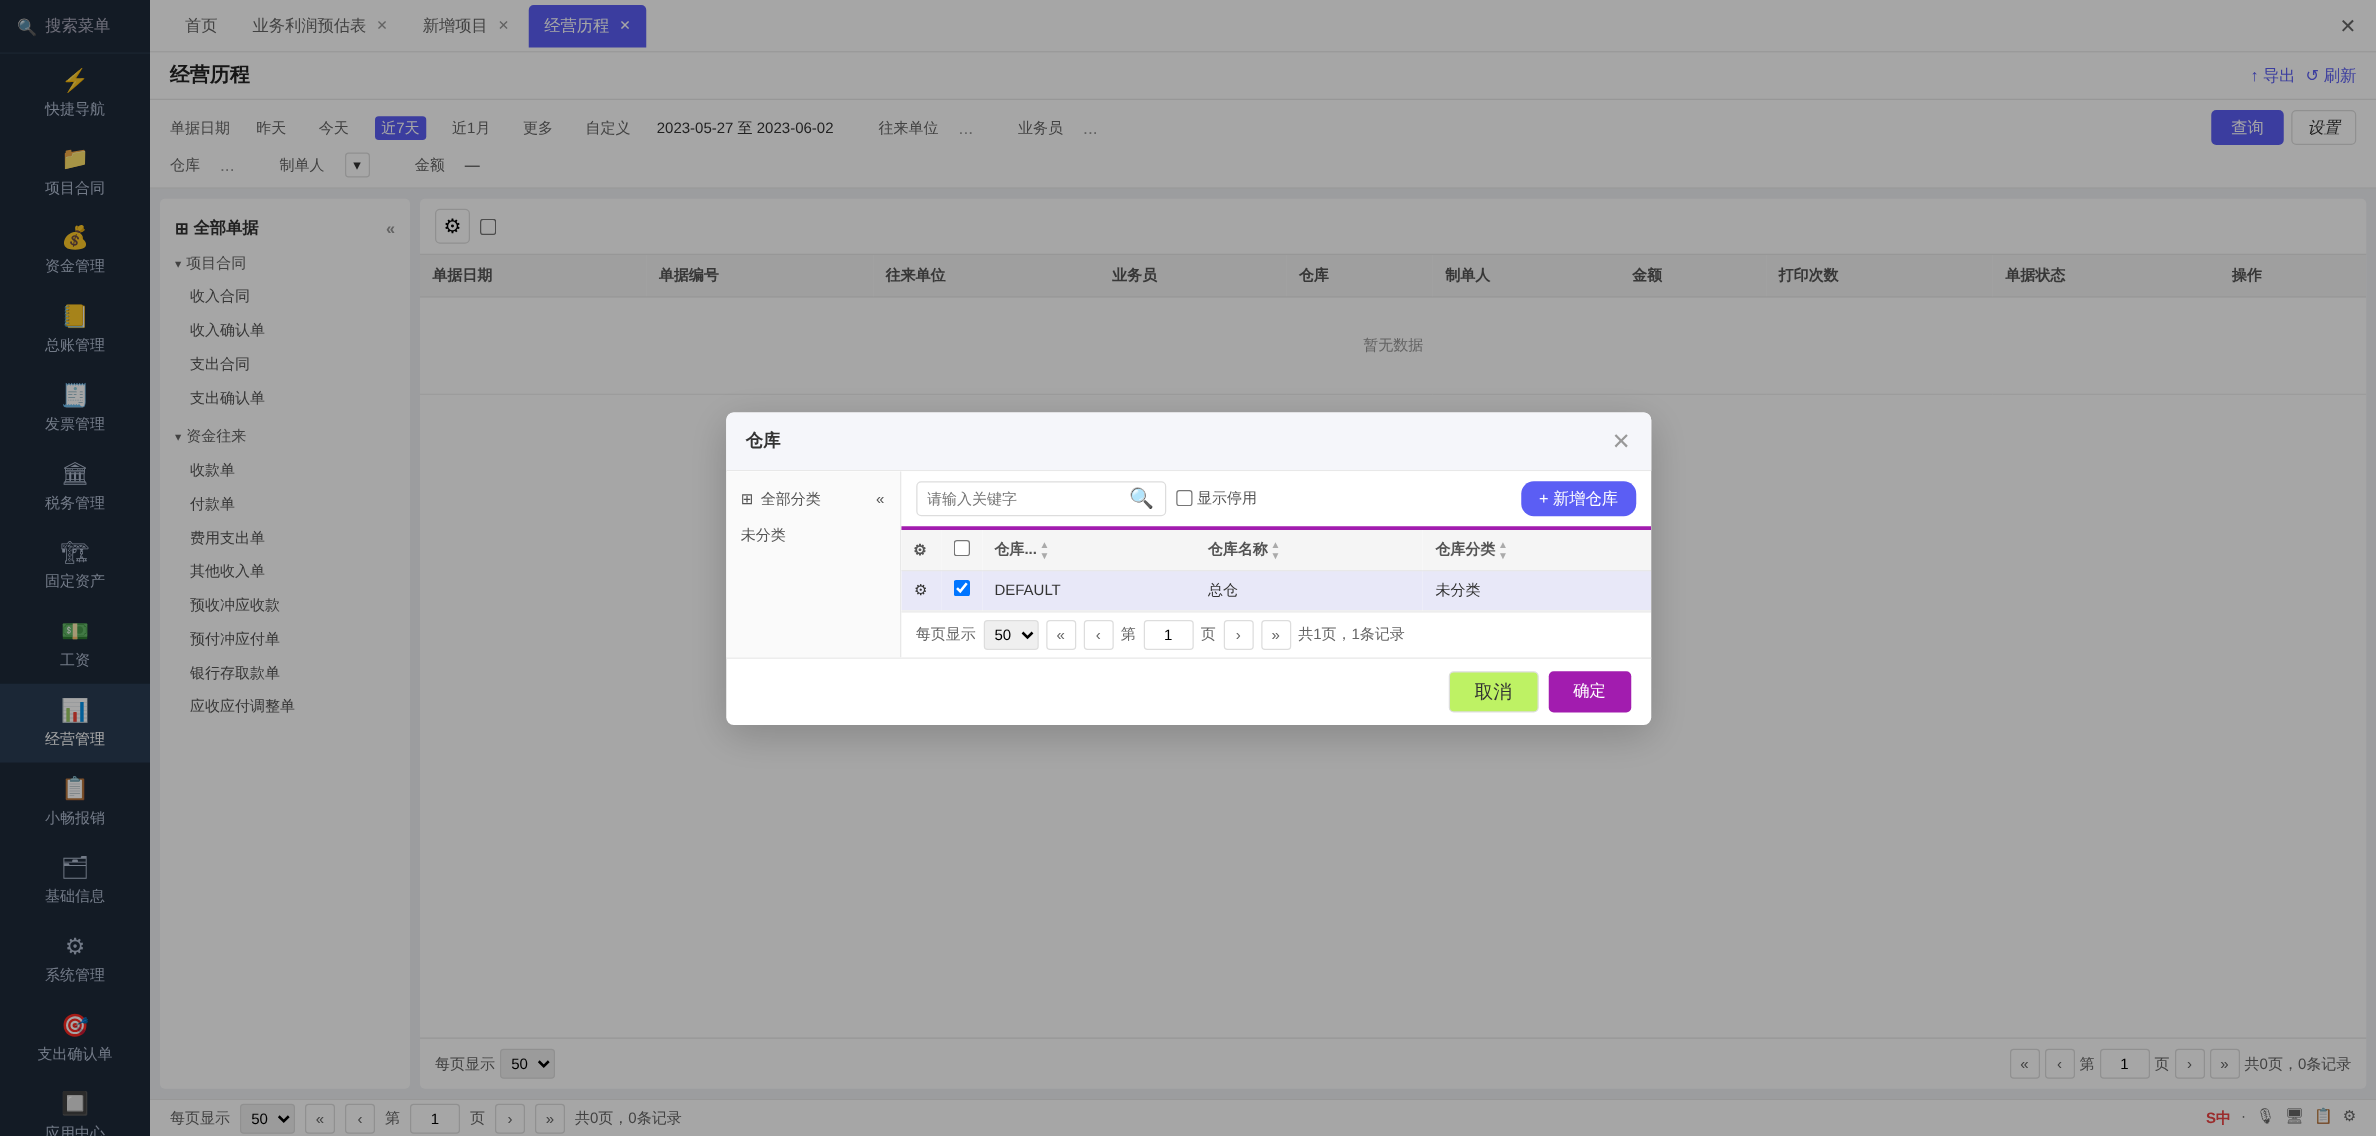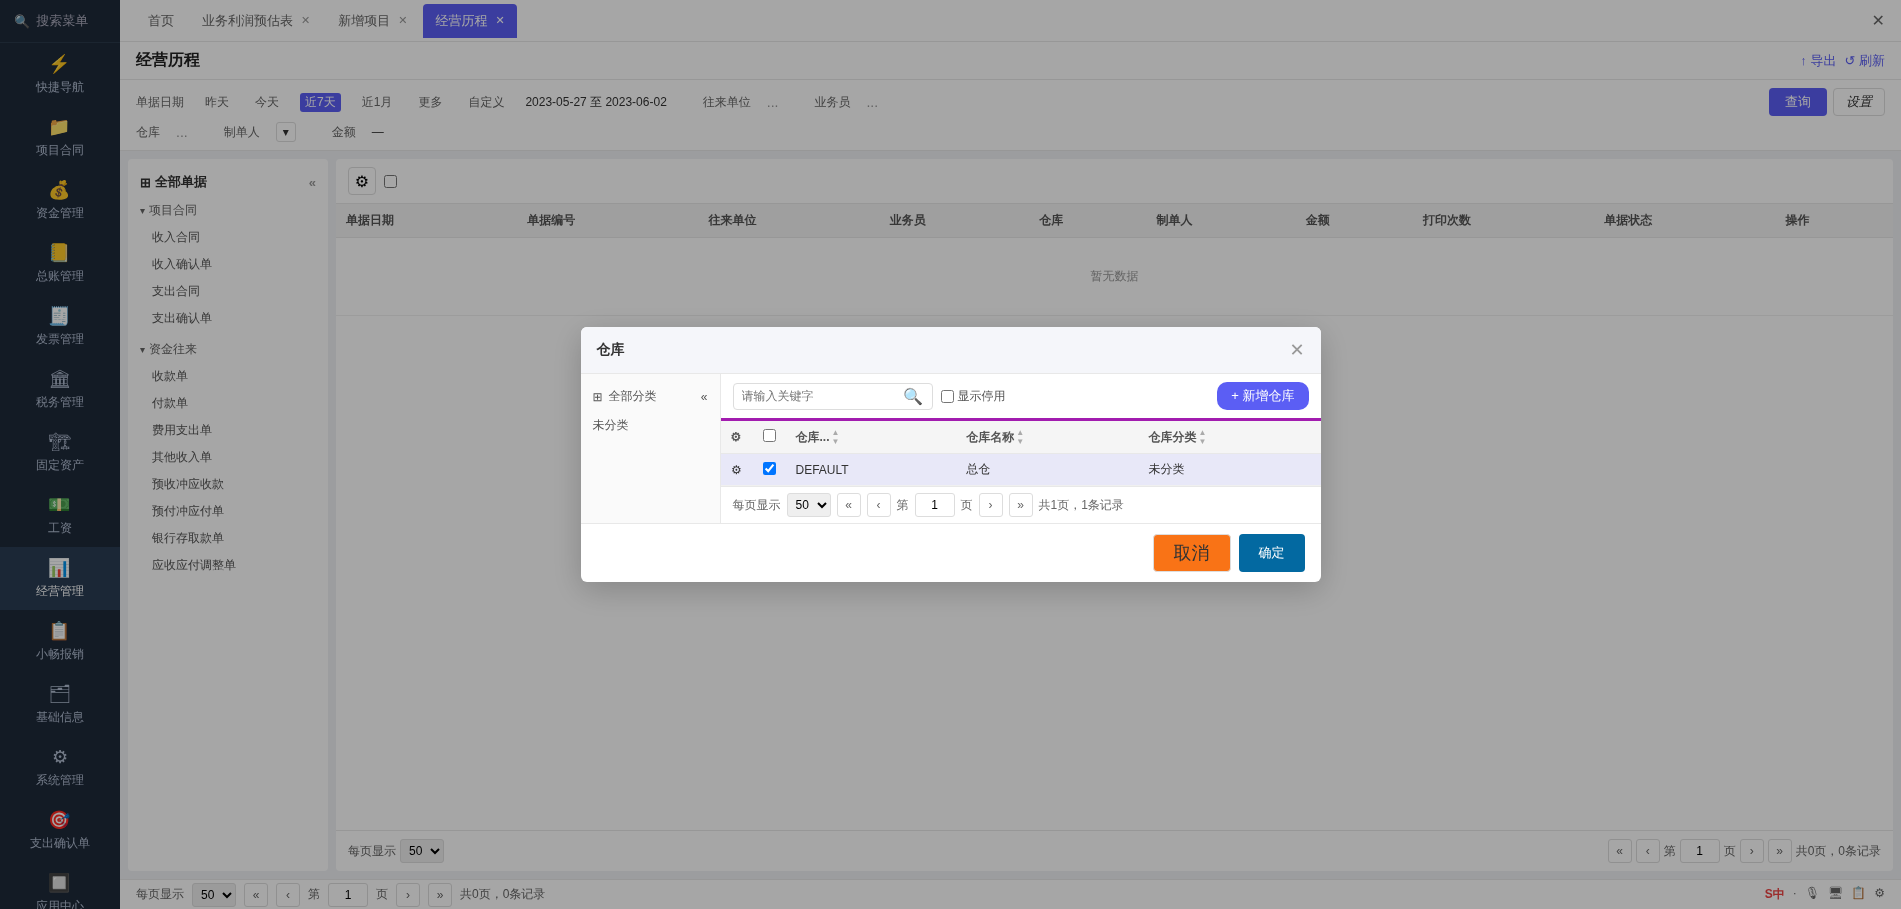--- a/index.html
+++ b/index.html
@@ -318,26 +318,26 @@
       padding: 6px 12px;
       border-top: 1px solid #e8e8e8;
       font-size: 12px; color: #666;
     }
     .modal-footer-btns {
       display: flex; gap: 8px; justify-content: flex-end;
       padding: 10px 16px;
       border-top: 1px solid #e8e8e8;
     }
     .btn-cancel {
-      background: #f97316; color: #333;
+      background: #bef264; color: #333;
       border: 1px solid #ddd; border-radius: 4px;
-      padding: 6px 20px; font-size: 18px; cursor: pointer;
+      padding: 6px 20px; font-size: 15px; cursor: pointer;
     }
     .btn-confirm {
-      background: #0369a1; color: #fff;
+      background: #a21caf; color: #fff;
       border: none; border-radius: 4px;
       padding: 5px 20px; font-size: 13px; cursor: pointer;
     }
     .col-sort { display: flex; align-items: center; gap: 2px; }
     .sort-arrows { display: flex; flex-direction: column; font-size: 8px; color: #aaa; }
     .checkbox-input { width: 13px; height: 13px; cursor: pointer; }
   </style>
 </head>
 <body>
 

